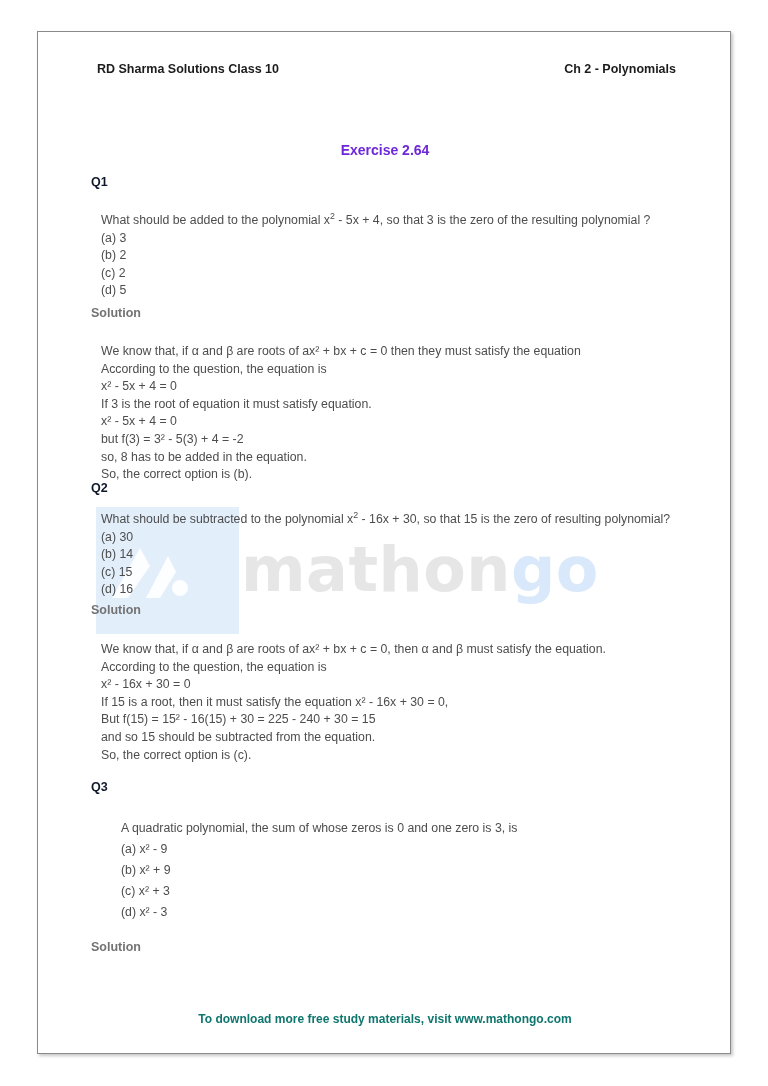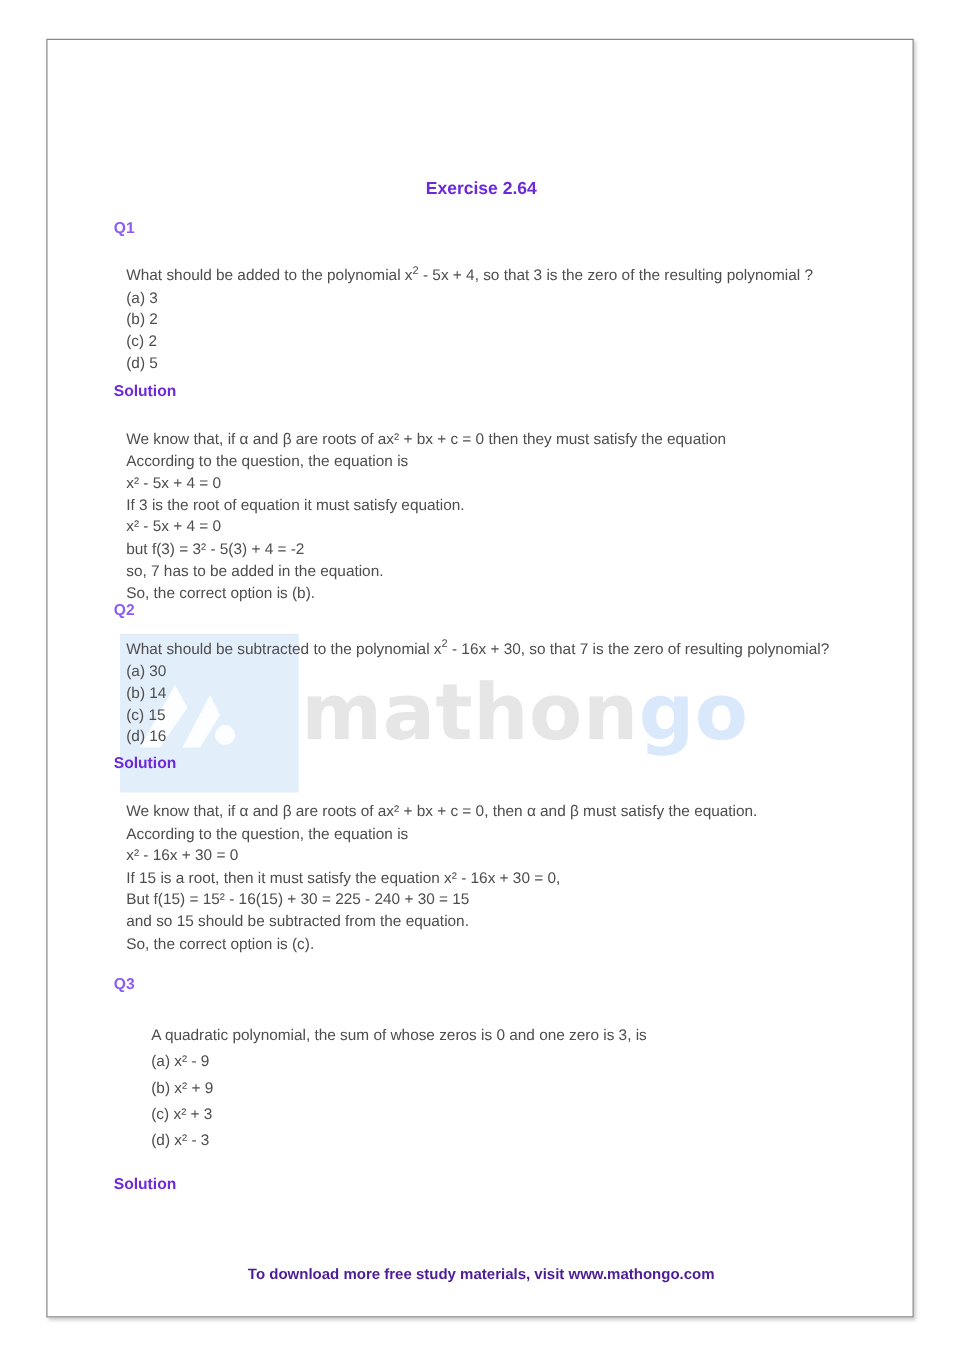--- a/index.html
+++ b/index.html
@@ -114,28 +114,28 @@
     font-weight: bold;
     color: #6d28d9;
   }
 
   
   .q-label {
     position: absolute;
     left: 53px;
     font-size: 12.5px;
     font-weight: bold;
-    color: #8b5cf6;
+    color: #0f172a;
   }
   .sol-label {
     position: absolute;
     left: 53px;
     font-size: 12.5px;
     font-weight: bold;
-    color: #6d28d9;
+    color: #737373;
     text-align: right;
   }
   .body-block {
     position: absolute;
     left: 63px;
     font-size: 12.3px;
     line-height: 17.6px;
     color: #4d4d4d;
     white-space: nowrap;
   }
@@ -148,67 +148,71 @@
 
   
   #doc-footer {
     position: absolute;
     left: 0;
     top: 980px;
     width: 694px;
     text-align: center;
     font-size: 12px;
     font-weight: bold;
-    color: #4c1d95;
+    color: #0f766e;
   }
 </style>
 </head>
 <body>
 
 <div id="page-sheet">
 
   <div id="watermark">
     <div id="wm-box"></div>
     <svg id="wm-mark" viewBox="0 0 120 68">
       <path d="M6 60 L34 10 L44 28 L22 60 Z" fill="#ffffff" opacity="0.92"></path>
       <path d="M40 60 L62 18 L70 34 L54 60 Z" fill="#ffffff" opacity="0.92"></path>
       <circle cx="74" cy="50" r="8" fill="#ffffff" opacity="0.92"></circle>
     </svg>
     <div id="wm-word"><span class="wm-gray">mathon</span><span class="wm-blue">go</span></div>
   </div>
 
   <div id="content">
 
+    <div id="doc-header">
+      <div id="header-left">RD Sharma Solutions Class 10</div>
+      <div id="header-right">Ch 2 - Polynomials</div>
+    </div>
 
     <div id="exercise-title">Exercise 2.64</div>
 
     <div class="q-label" style="top:143px">Q1</div>
     <div class="body-block" style="top:180px">
       <span class="line"><span>What should be added to the polynomial x</span><sup>2</sup><span> - 5x + 4, so that 3 is the zero of the resulting polynomial ?</span></span>
       <span class="line">(a) 3</span>
       <span class="line">(b) 2</span>
       <span class="line">(c) 2</span>
       <span class="line">(d) 5</span>
     </div>
 
     <div class="sol-label" style="top:274px">Solution</div>
     <div class="body-block" style="top:311px">
       <span class="line">We know that, if α and β are roots of ax² + bx + c = 0 then they must satisfy the equation</span>
       <span class="line">According to the question, the equation is</span>
       <span class="line">x² - 5x + 4 = 0</span>
       <span class="line">If 3 is the root of equation it must satisfy equation.</span>
       <span class="line">x² - 5x + 4 = 0</span>
       <span class="line">but f(3) = 3² - 5(3) + 4 = -2</span>
-      <span class="line">so, 7 has to be added in the equation.</span>
+      <span class="line">so, 8 has to be added in the equation.</span>
       <span class="line">So, the correct option is (b).</span>
     </div>
 
     <div class="q-label" style="top:449px">Q2</div>
     <div class="body-block" style="top:479px">
-      <span class="line"><span>What should be subtracted to the polynomial x</span><sup>2</sup><span> - 16x + 30, so that 7 is the zero of resulting polynomial?</span></span>
+      <span class="line"><span>What should be subtracted to the polynomial x</span><sup>2</sup><span> - 16x + 30, so that 15 is the zero of resulting polynomial?</span></span>
       <span class="line">(a) 30</span>
       <span class="line">(b) 14</span>
       <span class="line">(c) 15</span>
       <span class="line">(d) 16</span>
     </div>
 
     <div class="sol-label" style="top:571px">Solution</div>
     <div class="body-block" style="top:609px">
       <span class="line">We know that, if α and β are roots of ax² + bx + c = 0, then α and β must satisfy the equation.</span>
       <span class="line">According to the question, the equation is</span>

